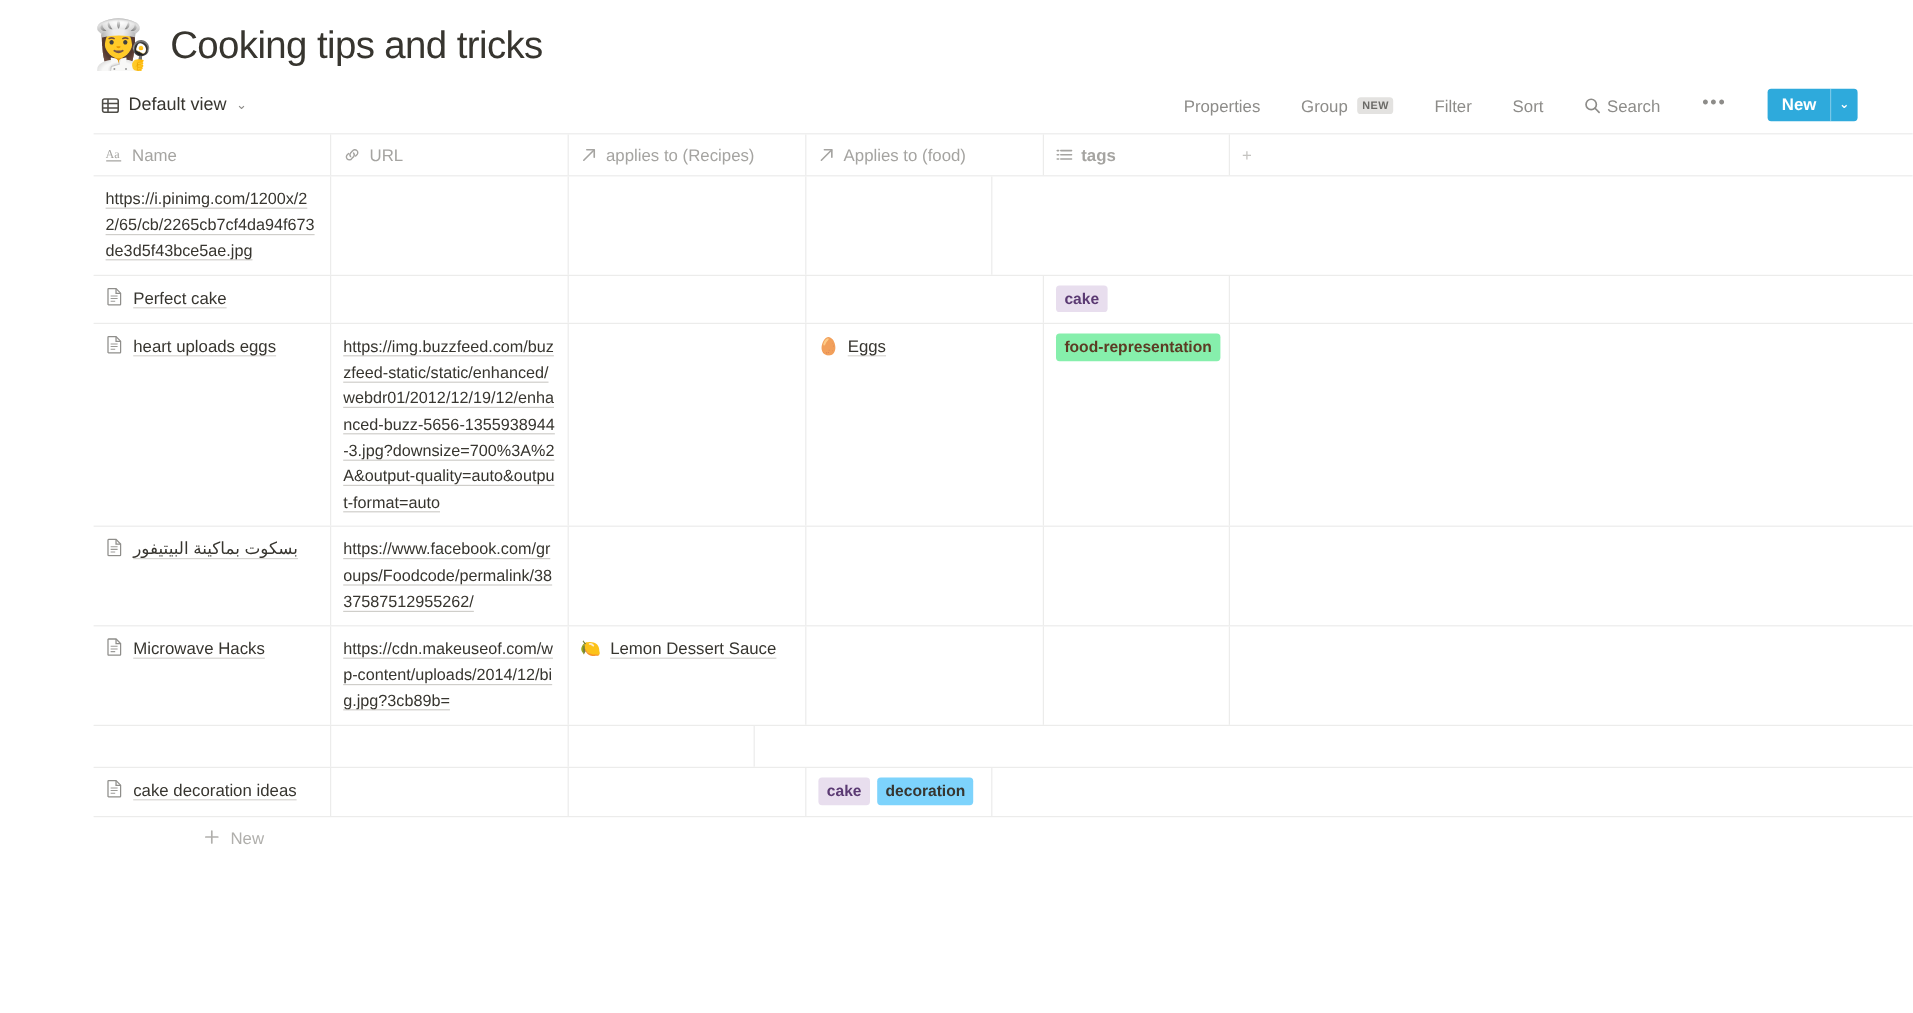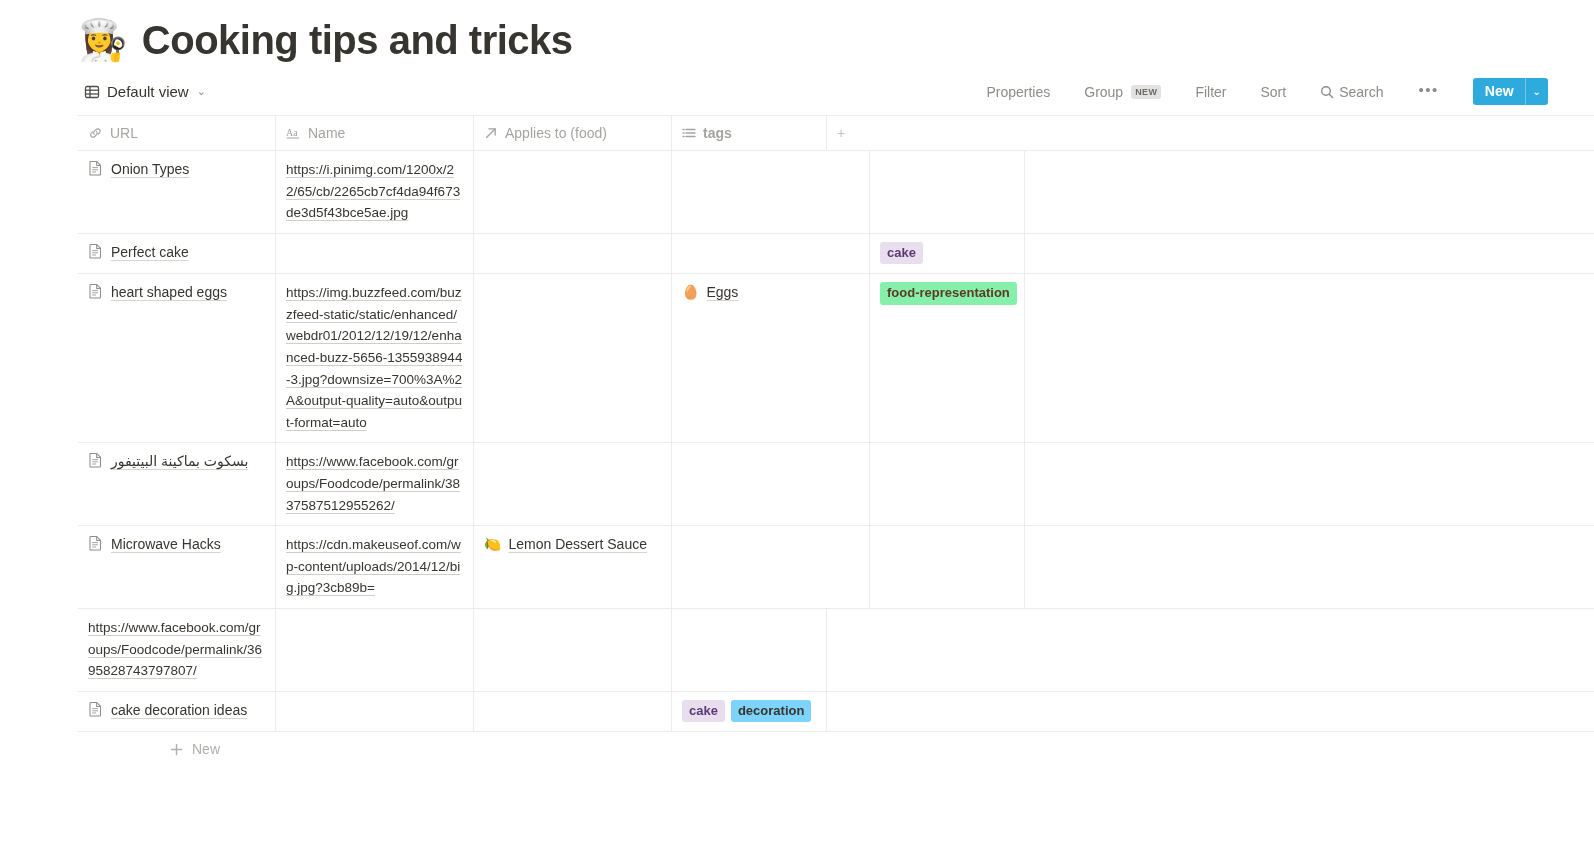--- a/index.html
+++ b/index.html
@@ -16,22 +16,22 @@
 
   
   .title-row {
     display: flex;
     align-items: center;
     gap: 14px;
     padding: 18px 0 10px 78px;
   }
   .title-emoji { font-size: 40px; line-height: 1; }
   .page-title {
-    font-size: 40px;
-    font-weight: 700;
+    font-size: 32px;
+    font-weight: 400;
     letter-spacing: -0.5px;
     color: #37352f;
     line-height: 1.1;
   }
 
   
   .toolbar {
     display: flex;
     align-items: center;
     justify-content: space-between;
@@ -225,37 +225,46 @@
         <span class="lbl">New</span>
         <span class="sep"></span>
         <span class="car">⌄</span>
       </div>
     </div>
   </div>
 
   <div class="table">
 
     <div class="trow thead">
+      <div class="cell c-name">
+        <span>
+          <svg width="15" height="14" viewBox="0 0 15 14">
+            <text x="0" y="9.5" font-family="Liberation Serif, serif" font-size="10" fill="#a5a4a1">Aa</text>
+            <line x1="0.5" y1="12" x2="13" y2="12" stroke="#a5a4a1" stroke-width="1"></line>
+          </svg>
+        </span>
+        <span>Name</span>
+      </div>
       <div class="cell c-url">
         <span>
           <svg width="15" height="14" viewBox="0 0 16 14">
             <path d="M6.6 8.6a2.6 2.6 0 0 1 0-3.3l1.6-1.6a2.6 2.6 0 1 1 3.6 3.6l-.8.8" fill="none" stroke="#a5a4a1" stroke-width="1.25" stroke-linecap="round"></path>
             <path d="M9.2 5.4a2.6 2.6 0 0 1 0 3.3l-1.6 1.6a2.6 2.6 0 1 1-3.6-3.6l.8-.8" fill="none" stroke="#a5a4a1" stroke-width="1.25" stroke-linecap="round"></path>
           </svg>
         </span>
         <span>URL</span>
       </div>
-      <div class="cell c-name">
-        <span>
-          <svg width="15" height="14" viewBox="0 0 15 14">
-            <text x="0" y="9.5" font-family="Liberation Serif, serif" font-size="10" fill="#a5a4a1">Aa</text>
-            <line x1="0.5" y1="12" x2="13" y2="12" stroke="#a5a4a1" stroke-width="1"></line>
-          </svg>
-        </span>
-        <span>Name</span>
+      <div class="cell c-rec">
+        <span>
+          <svg width="14" height="14" viewBox="0 0 14 14">
+            <line x1="2.5" y1="11.5" x2="11" y2="3" stroke="#a5a4a1" stroke-width="1.35" stroke-linecap="round"></line>
+            <polyline points="5,2.8 11.2,2.8 11.2,9" fill="none" stroke="#a5a4a1" stroke-width="1.35" stroke-linecap="round" stroke-linejoin="round"></polyline>
+          </svg>
+        </span>
+        <span>applies to (Recipes)</span>
       </div>
       <div class="cell c-food">
         <span>
           <svg width="14" height="14" viewBox="0 0 14 14">
             <line x1="2.5" y1="11.5" x2="11" y2="3" stroke="#a5a4a1" stroke-width="1.35" stroke-linecap="round"></line>
             <polyline points="5,2.8 11.2,2.8 11.2,9" fill="none" stroke="#a5a4a1" stroke-width="1.35" stroke-linecap="round" stroke-linejoin="round"></polyline>
           </svg>
         </span>
         <span>Applies to (food)</span>
       </div>
@@ -270,34 +279,20 @@
             <line x1="4" y1="10.5" x2="13" y2="10.5" stroke="#a5a4a1" stroke-width="1.3" stroke-linecap="round"></line>
           </svg>
         </span>
         <span>tags</span>
       </div>
       <div class="cell c-plus">+</div>
     </div>
 
     <div id="tbody">
         <div class="trow">
-          <div class="cell c-name">
-            <div class="name-cell">
-              <span class="doc-icon">
-                <svg width="15" height="16" viewBox="0 0 15 16">
-                  <path d="M2.5 1.5h6.2l3.8 3.8v9.2a.5.5 0 0 1-.5.5H2.5a.5.5 0 0 1-.5-.5V2a.5.5 0 0 1 .5-.5z" fill="#fff" stroke="#8f8e8b" stroke-width="1.05"></path>
-                  <path d="M8.7 1.6v3.8h3.7" fill="none" stroke="#8f8e8b" stroke-width="1.05"></path>
-                  <line x1="4.2" y1="7.6" x2="10" y2="7.6" stroke="#9b9a97" stroke-width=".9"></line>
-                  <line x1="4.2" y1="9.8" x2="10" y2="9.8" stroke="#9b9a97" stroke-width=".9"></line>
-                  <line x1="4.2" y1="12" x2="8" y2="12" stroke="#9b9a97" stroke-width=".9"></line>
-                </svg>
-              </span>
-              <span class="name-text">Onion Types</span>
-            </div>
-          </div>
           <div class="cell c-url"><span class="url-text">https://i.pinimg.com/1200x/22/65/cb/2265cb7cf4da94f673de3d5f43bce5ae.jpg</span></div>
           <div class="cell c-rec"></div>
           <div class="cell c-food"></div>
           <div class="cell c-tags">
             <div class="chips"></div>
           </div>
           <div class="cell c-plus"></div>
         </div>
         <div class="trow">
           <div class="cell c-name">
@@ -329,21 +324,21 @@
             <div class="name-cell">
               <span class="doc-icon">
                 <svg width="15" height="16" viewBox="0 0 15 16">
                   <path d="M2.5 1.5h6.2l3.8 3.8v9.2a.5.5 0 0 1-.5.5H2.5a.5.5 0 0 1-.5-.5V2a.5.5 0 0 1 .5-.5z" fill="#fff" stroke="#8f8e8b" stroke-width="1.05"></path>
                   <path d="M8.7 1.6v3.8h3.7" fill="none" stroke="#8f8e8b" stroke-width="1.05"></path>
                   <line x1="4.2" y1="7.6" x2="10" y2="7.6" stroke="#9b9a97" stroke-width=".9"></line>
                   <line x1="4.2" y1="9.8" x2="10" y2="9.8" stroke="#9b9a97" stroke-width=".9"></line>
                   <line x1="4.2" y1="12" x2="8" y2="12" stroke="#9b9a97" stroke-width=".9"></line>
                 </svg>
               </span>
-              <span class="name-text">heart shaped eggs</span>
+              <span class="name-text">heart uploads eggs</span>
             </div>
           </div>
           <div class="cell c-url"><span class="url-text">https://img.buzzfeed.com/buzzfeed-static/static/enhanced/webdr01/2012/12/19/12/enhanced-buzz-5656-1355938944-3.jpg?downsize=700%3A%2A&amp;output-quality=auto&amp;output-format=auto</span></div>
           <div class="cell c-rec"></div>
           <div class="cell c-food"><span class="rel-item">
               <span class="rel-emoji">🥚</span>
               <span class="rel-text">Eggs</span>
             </span></div>
           <div class="cell c-tags">
             <div class="chips">
@@ -395,21 +390,20 @@
               <span class="rel-emoji">🍋</span>
               <span class="rel-text">Lemon Dessert Sauce</span>
             </span></div>
           <div class="cell c-food"></div>
           <div class="cell c-tags">
             <div class="chips"></div>
           </div>
           <div class="cell c-plus"></div>
         </div>
         <div class="trow">
-          <div class="cell c-url"><span class="url-text">https://www.facebook.com/groups/Foodcode/permalink/3695828743797807/</span></div>
           <div class="cell c-rec"></div>
           <div class="cell c-food"></div>
           <div class="cell c-tags">
             <div class="chips"></div>
           </div>
           <div class="cell c-plus"></div>
         </div>
         <div class="trow">
           <div class="cell c-name">
             <div class="name-cell">

